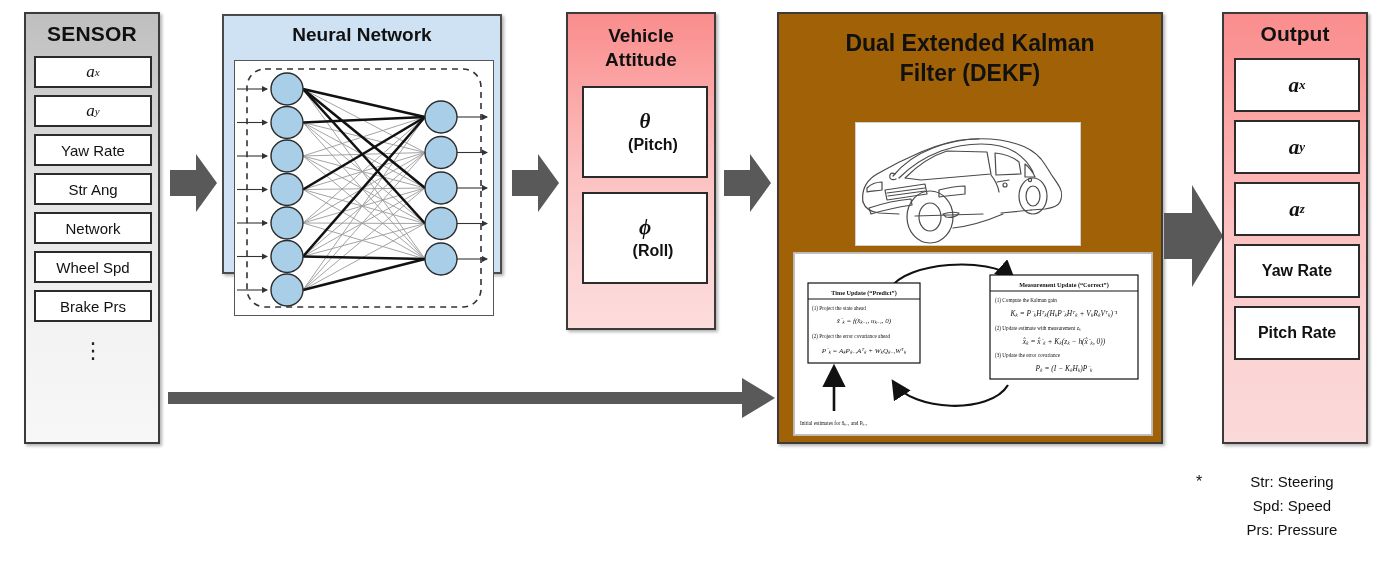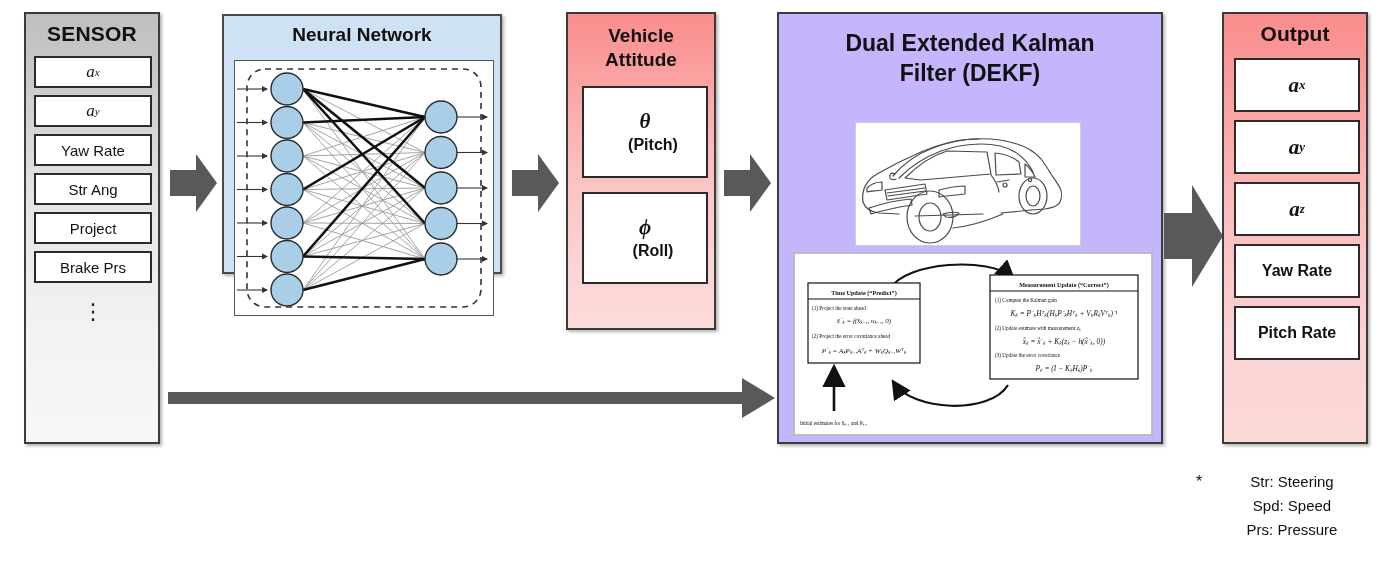--- a/index.html
+++ b/index.html
@@ -44,21 +44,21 @@
     font-size:19px;font-weight:bold;line-height:24px;}
   .att-box{position:absolute;left:14px;width:122px;height:88px;background:#fff;
     border:2px solid #2b2b2b;display:flex;flex-direction:column;
     align-items:center;justify-content:center;}
   .att-sym{font-family:"Liberation Serif",serif;font-weight:bold;font-style:italic;
     font-size:21px;line-height:26px;}
   .att-name{font-size:16px;font-weight:bold;line-height:22px;margin-left:16px;}
 
   
   #dekf-panel{left:777px;top:12px;width:386px;height:432px;
-    border:2px solid #3b3b3b;background:#c4b5fd;
+    border:2px solid #3b3b3b;background:#a16207;
     box-shadow:2px 2px 3px rgba(0,0,0,.30);}
   #dekf-title{position:absolute;left:0;top:14px;width:100%;text-align:center;
     font-size:23px;font-weight:bold;line-height:30px;}
   #dekf-car{position:absolute;left:76px;top:108px;width:226px;height:124px;}
   #dekf-kf{position:absolute;left:14px;top:238px;width:358px;height:182px;
     border:1px solid #b8b8b8;background:#fff;}
 
   
   #output-panel{left:1222px;top:12px;width:146px;height:432px;
     border:2px solid #3b3b3b;
@@ -93,21 +93,22 @@
     <div class="cell math">
       <span>a</span>
         <sub>x</sub>
     </div>
     <div class="cell math">
       <span>a</span>
         <sub>y</sub>
     </div>
     <div class="cell">Yaw Rate</div>
     <div class="cell">Str Ang</div>
-    <div class="cell">Project</div>
+    <div class="cell">Network</div>
+    <div class="cell">Wheel Spd</div>
     <div class="cell">Brake Prs</div>
     <div class="dots">⋮</div>
   </div>
 </div>
 
 <div class="arrow" id="arrow-1" style="left:170px;top:152px;width:48px;height:62px;background:none;">
   <svg width="48" height="62" viewBox="0 0 48 62">
     <polygon points="0,18 26,18 26,2 47,31 26,60 26,44 0,44" fill="#595959"></polygon>
   </svg>
 </div>

